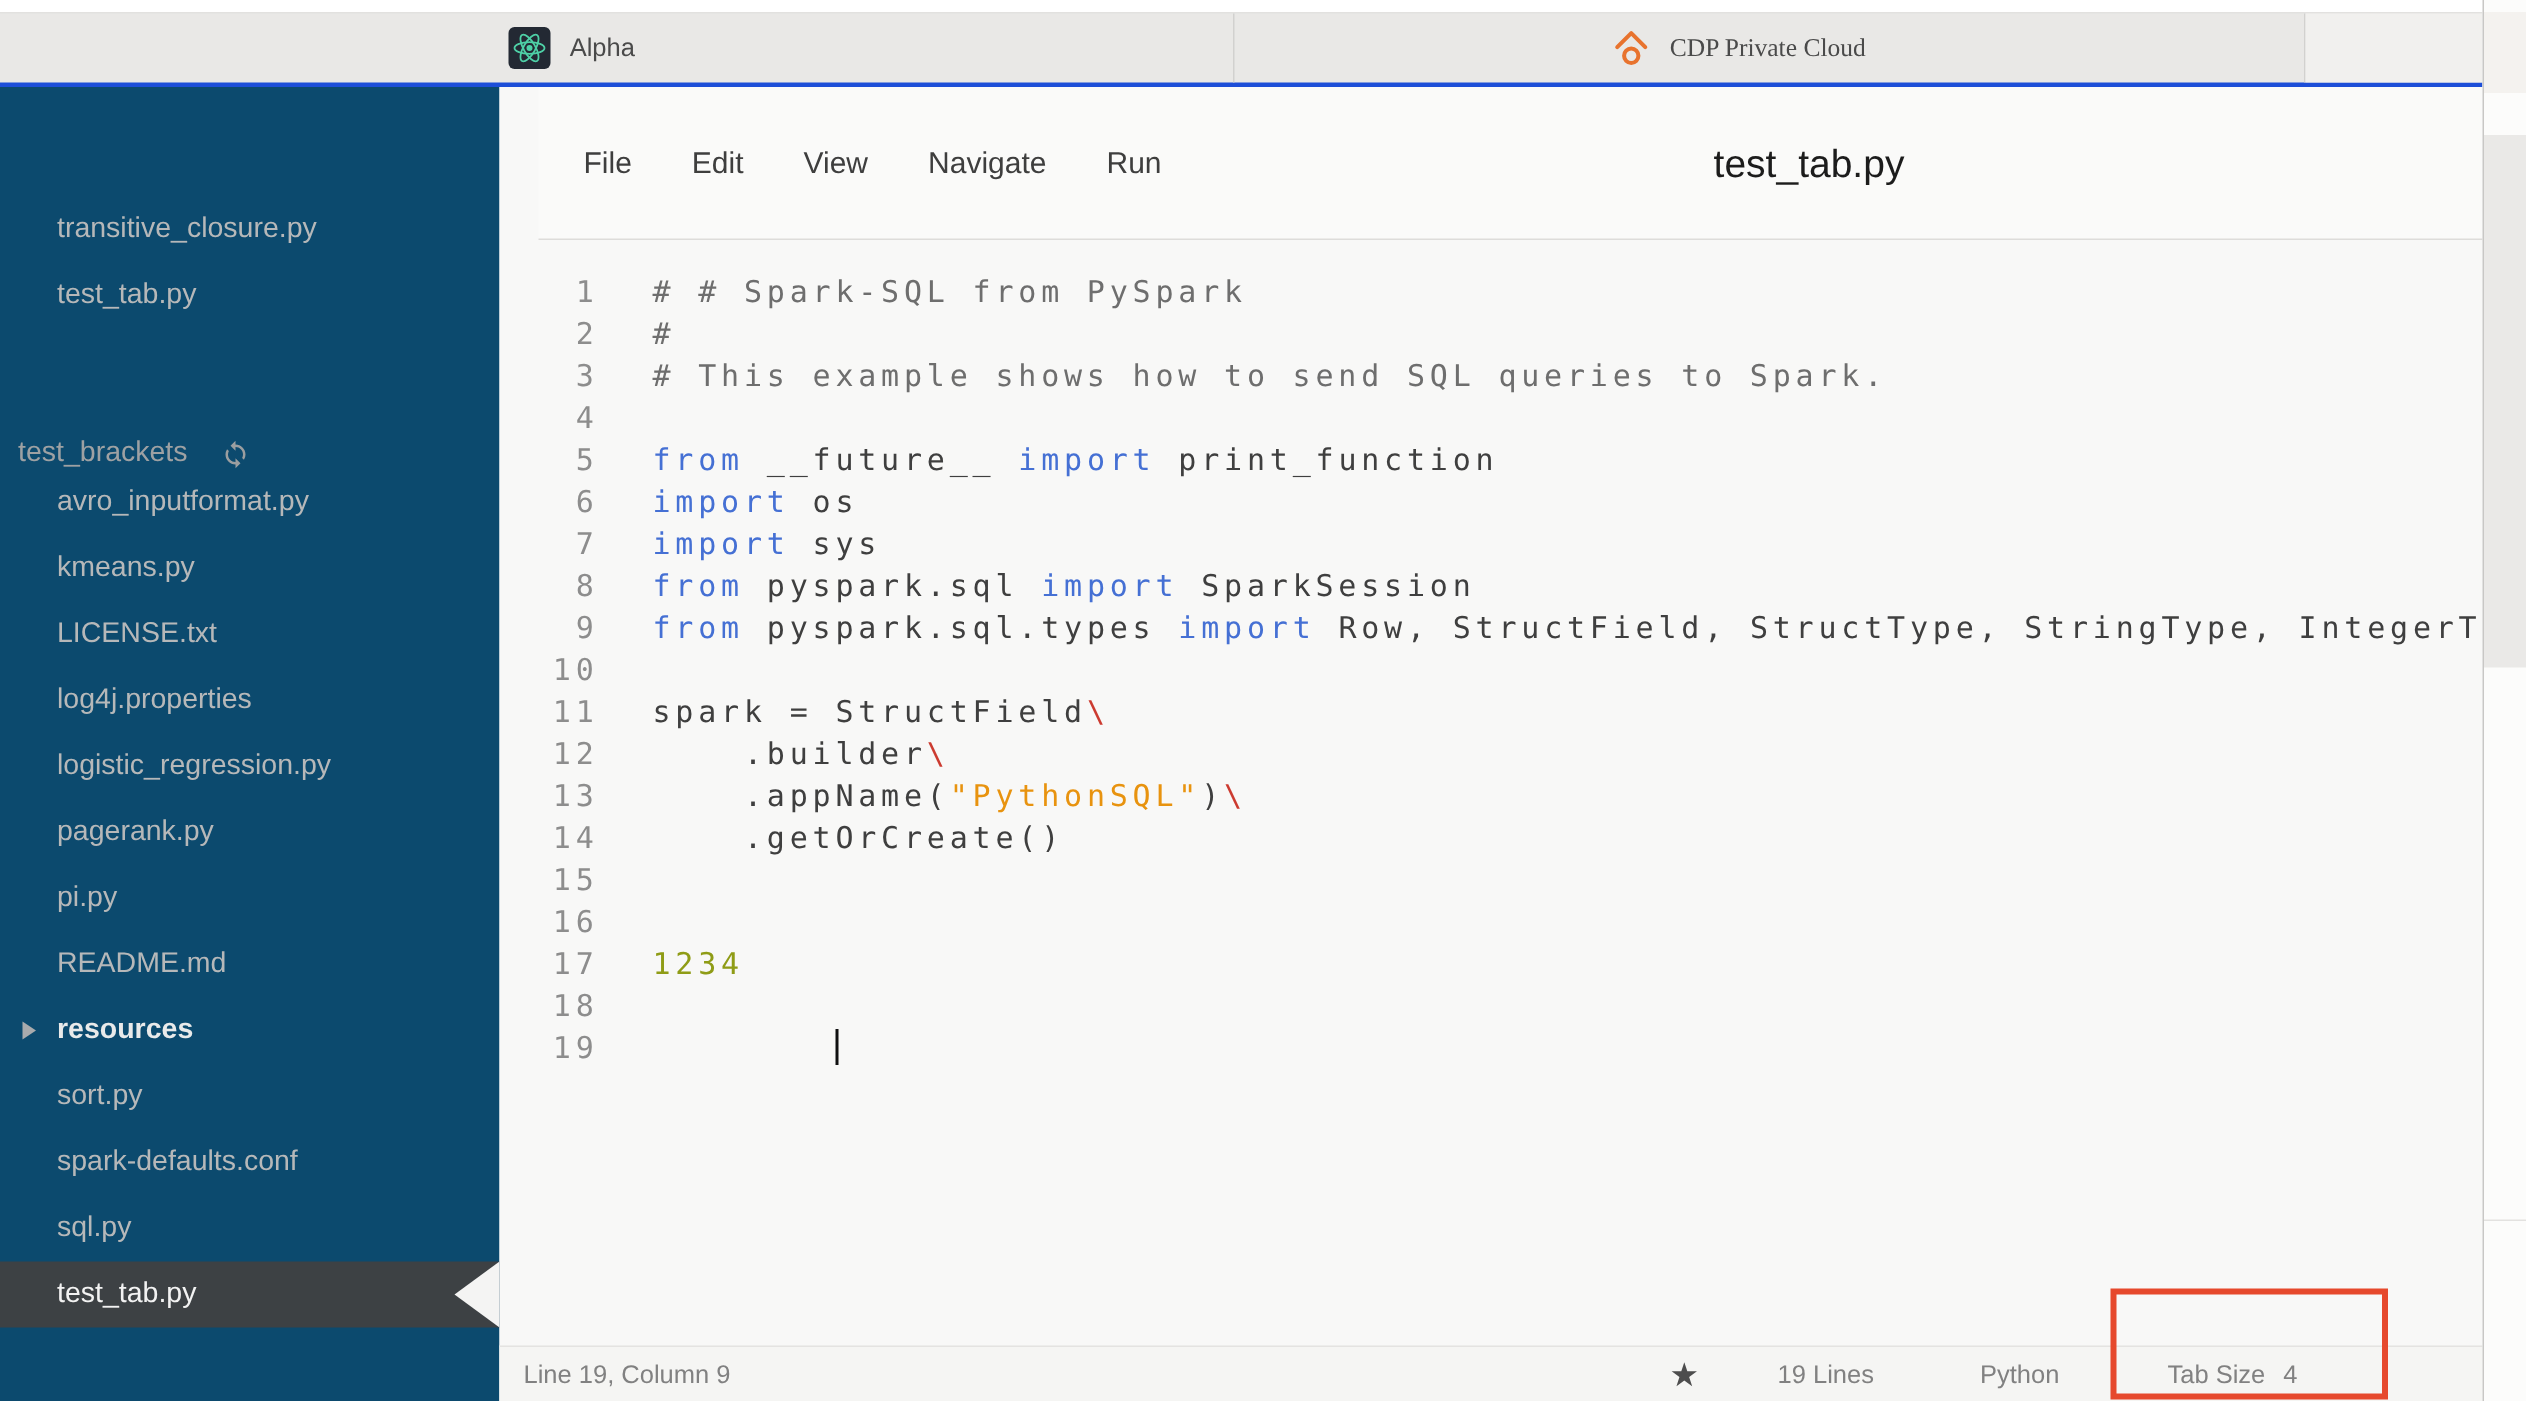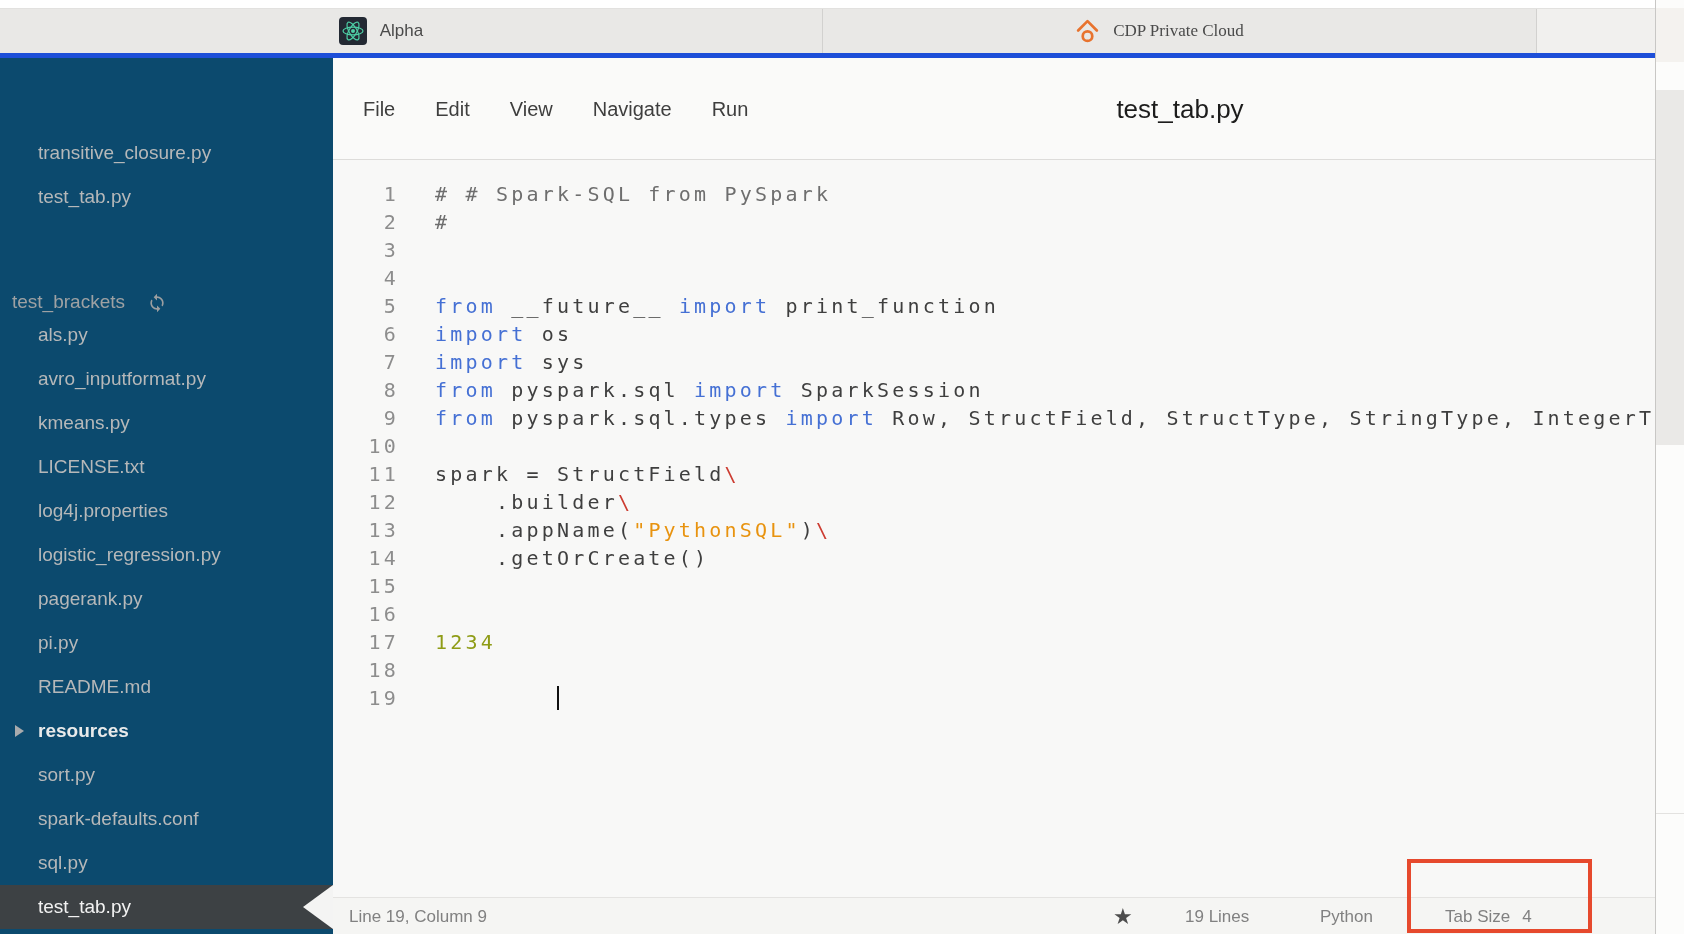--- a/index.html
+++ b/index.html
@@ -3,21 +3,21 @@
 <meta charset="utf-8">
 <style>
   * { margin:0; padding:0; box-sizing:border-box; }
   html,body { width:1684px; height:934px; overflow:hidden;
     font-family:"Liberation Sans", sans-serif; background:#ffffff; }
   .app { position:relative; width:1684px; height:934px; }
 
   
   .top-strip { position:absolute; top:0; left:0; right:0; height:8px; background:#ffffff; }
   .tabbar { position:absolute; top:8px; left:0; width:1655px; height:50px;
-    background:#e9e8e6; border-bottom:5px solid #1d4ed8; border-top:1px solid #e2e1df;
+    background:#e9e8e6; border-bottom:3px solid #1d4ed8; border-top:1px solid #e2e1df;
     display:flex; }
   .tab { display:flex; align-items:center; justify-content:center; gap:13px; height:100%; cursor:default; }
   .tab-alpha { width:823px; border-right:1px solid #d2d1cf; padding-right:60px; }
   .tab-cdp   { width:714px; border-right:1px solid #d2d1cf; padding-right:40px;font-family:Liberation Serif, serif; }
   .tab-empty { flex:1; background:#f1f0ee; }
   .tab-label { font-size:17px; color:#4a4a4a; }
   .icon-dark-box { width:28px; height:28px; background:#232933; border-radius:4px;
     display:flex; align-items:center; justify-content:center; }
 
   
@@ -36,21 +36,21 @@
   .sb-item.folder  { color:#e9eaea; font-weight:bold; }
   .sb-item.folder::before { content:""; position:absolute; left:15px; top:50%; margin-top:-6px;
     border-left:9px solid #a9abad; border-top:6px solid transparent; border-bottom:6px solid transparent; }
   .sb-item.selected { background:#3d4144; color:#f2f2f2; }
   .sb-item.selected::after { content:""; position:absolute; right:0; top:50%; margin-top:-22px;
     border-top:22px solid transparent; border-bottom:22px solid transparent;
     border-right:30px solid #f4f4f3; }
   .refresh-svg { width:20px; height:20px; fill:#9b9ea0; }
 
   
-  .editor { position:absolute; left:333px; top:58px; width:1322px; bottom:0; background:#f8f8f7; }
+  .editor { position:absolute; left:333px; top:58px; width:1322px; bottom:0; background:#f8f8f7;padding-left:26px; }
   .editor-header { position:relative; height:102px; background:#fafaf9; border-bottom:1px solid #dddcda; }
   .menus { position:absolute; left:30px; top:0; height:102px; display:flex; align-items:center;
     gap:40px; font-size:20px; color:#3e3e3e; }
   .menu-item { cursor:pointer; }
   .doc-title { position:absolute; left:767px; top:0; height:102px; width:160px;
     display:flex; align-items:center; justify-content:center; font-size:26px; color:#1c1c1c; }
 
   .code { position:absolute; top:103px; left:0; right:0; bottom:37px; overflow:hidden; padding-top:19px; }
   .code-line { display:flex; height:28px; line-height:28px;
     font-family:"DejaVu Sans Mono", monospace; font-size:20px; letter-spacing:3.2px; }
@@ -118,23 +118,20 @@
         <div class="sb-item">
           <span>test_tab.py</span>
         </div>
         <div class="sb-item section">
           <span>test_brackets</span>
           <svg class="refresh-svg" viewBox="0 0 24 24">
             <path d="M12 4V1L8 5l4 4V6c3.31 0 6 2.69 6 6 0 1.01-.25 1.97-.7 2.8l1.46 1.46A7.93 7.93 0 0 0 20 12c0-4.42-3.58-8-8-8zm0 14c-3.31 0-6-2.69-6-6 0-1.01.25-1.97.7-2.8L5.24 7.74A7.93 7.93 0 0 0 4 12c0 4.42 3.58 8 8 8v3l4-4-4-4v3z"></path>
           </svg>
         </div>
         <div class="sb-item">
-          <span>als.py</span>
-        </div>
-        <div class="sb-item">
           <span>avro_inputformat.py</span>
         </div>
         <div class="sb-item">
           <span>kmeans.py</span>
         </div>
         <div class="sb-item">
           <span>LICENSE.txt</span>
         </div>
         <div class="sb-item">
           <span>log4j.properties</span>
@@ -186,20 +183,21 @@
           <div class="code-line">
             <span class="ln">1</span>
             <span class="code-text"><span class="tk-cm"># # Spark-SQL from PySpark</span></span>
           </div>
           <div class="code-line">
             <span class="ln">2</span>
             <span class="code-text"><span class="tk-cm">#</span></span>
           </div>
           <div class="code-line">
             <span class="ln">3</span>
+            <span class="code-text"><span class="tk-cm"># This example shows how to send SQL queries to Spark.</span></span>
           </div>
           <div class="code-line">
             <span class="ln">4</span>
             <span class="code-text"></span>
           </div>
           <div class="code-line">
             <span class="ln">5</span>
             <span class="code-text"><span class="tk-kw">from</span><span class="tk-pl"> __future__ </span><span class="tk-kw">import</span><span class="tk-pl"> print_function</span></span>
           </div>
           <div class="code-line">

